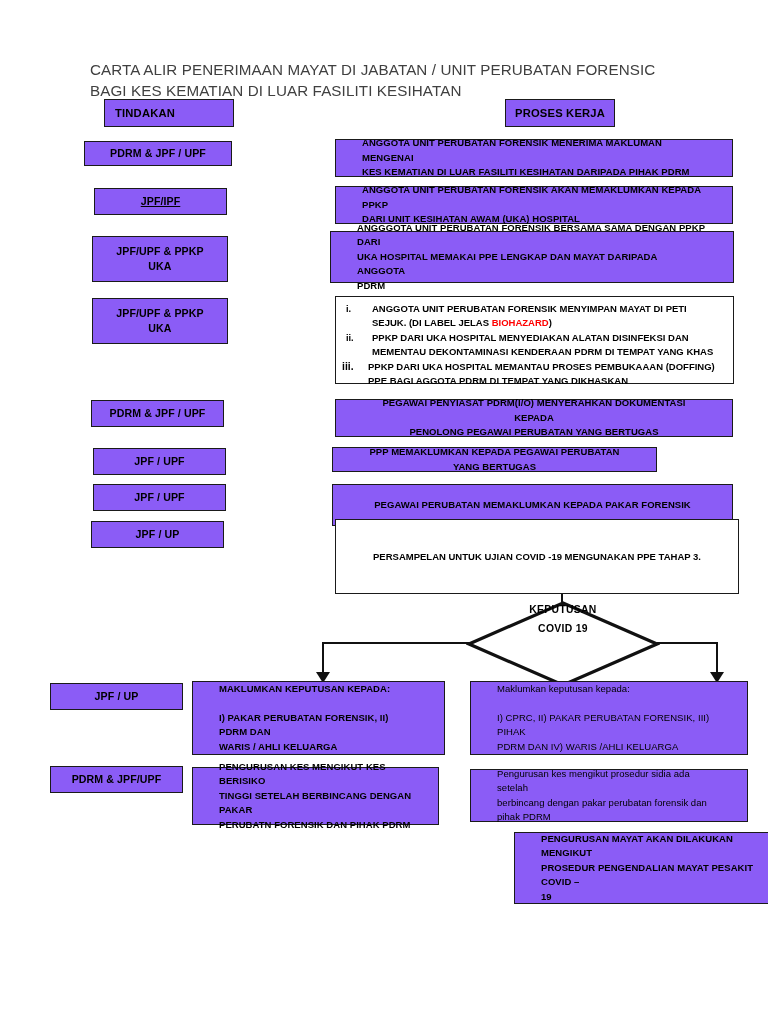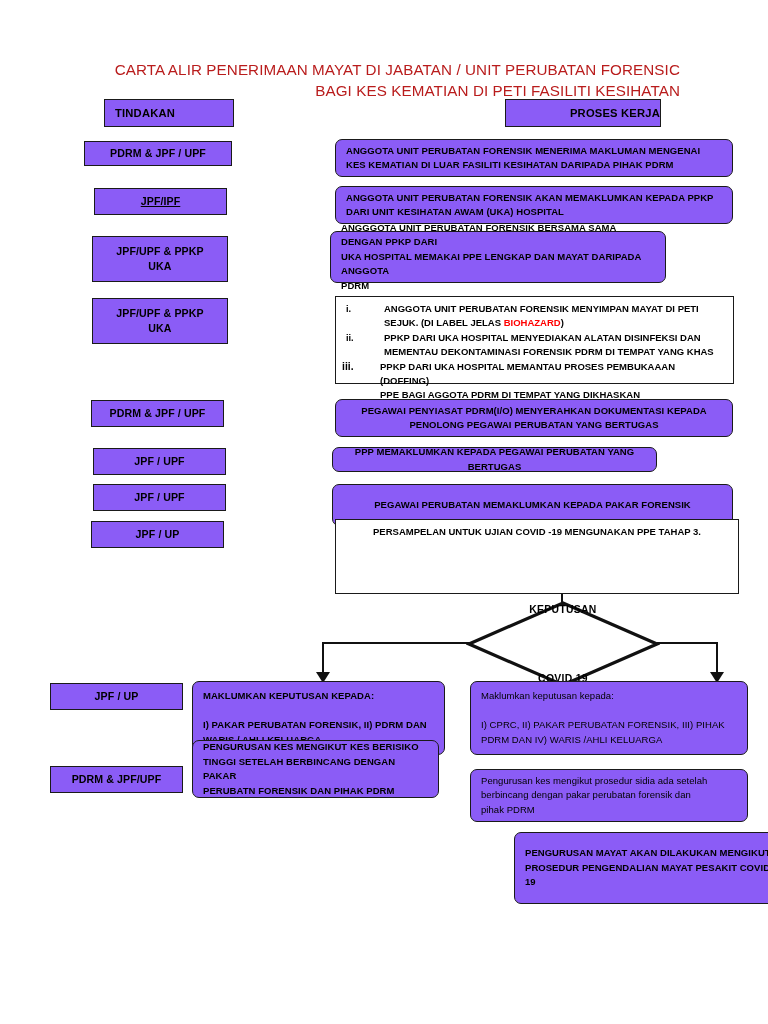--- a/index.html
+++ b/index.html
@@ -20,25 +20,25 @@
     position: absolute;
     inset: 0;
   }
 
   
   .title {
     position: absolute;
     left: 90px;
     top: 38px;
     width: 590px;
-    text-align: right;
+    text-align: left;
     font-family: "Liberation Sans", sans-serif;
     font-size: 15.2px;
     line-height: 21px;
-    color: #b91c1c;
+    color: #404040;
     letter-spacing: 0.1px;
     white-space: pre-line;
   }
   .title .l2 { display: block; }
 
   
   .box {
     position: absolute;
     box-sizing: border-box;
     border: 1.6px solid #1a1a1a;
@@ -69,22 +69,21 @@
     font-weight: bold;
     letter-spacing: 0.2px;
   }
 
   
   .pbox {
     font-size: 9.5px;
     font-weight: bold;
     line-height: 14.5px;
     letter-spacing: 0.05px;
-    padding: 4px 10px;
-    border-radius: 7px;
+    padding: 4px 26px;
   }
   .pbox.center { text-align: center; }
   .pbox.left { text-align: left; }
   .pbox.normal { font-weight: normal; }
 
   
   .listbox {
     position: absolute;
     box-sizing: border-box;
     border: 1.6px solid #1a1a1a;
@@ -98,32 +97,32 @@
     display: flex;
     align-items: flex-start;
   }
   .listrow .mk {
     flex: 0 0 26px;
     text-align: left;
     padding-left: 4px;
     font-size: 9.2px;
   }
   .listrow .mk.strong { font-weight: bold; font-size: 10.4px; padding-left: 0px; }
-  .listrow .bd { flex: 1 1 auto; white-space: pre-line; margin-left: 12px; }
+  .listrow .bd { flex: 1 1 auto; white-space: pre-line; }
   .red { color: #ff0000; }
 
   
   .samplebox {
     position: absolute;
     box-sizing: border-box;
     border: 1.6px solid #1a1a1a;
     background: #fff;
     display: flex;
     flex-direction: column;
-    justify-content: space-between;
+    justify-content: center;
     align-items: center;
     font-size: 9.5px;
     font-weight: bold;
     line-height: 15px;
     text-align: center;
     padding: 4px 8px;
   }
   .samplebox .note {
     color: #ff0000;
     margin-top: 12px;
@@ -140,21 +139,21 @@
   }
   .diamond-wrap svg { display: block; }
   .diamond-label {
     position: absolute;
     left: 0;
     top: 0;
     width: 194px;
     height: 88px;
     display: flex;
     flex-direction: column;
-    justify-content: space-between;
+    justify-content: flex-start;
     align-items: center;
     font-size: 10.4px;
     font-weight: bold;
     line-height: 19px;
     letter-spacing: 0.3px;
   }
 
   
   .hline, .vline {
     position: absolute;
@@ -170,28 +169,28 @@
     border-top: 11px solid #111111;
   }
 </style>
 </head>
 <body>
 
 <div class="page">
 
   <div class="title">
     <span>CARTA ALIR PENERIMAAN MAYAT DI JABATAN / UNIT PERUBATAN FORENSIC</span>
-    <span class="l2">BAGI KES KEMATIAN DI PETI FASILITI KESIHATAN</span>
+    <span class="l2">BAGI KES KEMATIAN DI LUAR FASILITI KESIHATAN</span>
   </div>
 
   <div class="box lbox hdr align-left" style="left:104px; top:99px; width:130px; height:28px;">
     <span class="txt">TINDAKAN</span>
   </div>
 
-  <div class="box lbox hdr" style="left:505px; top:99px; width:156px; height:28px;align-items:flex-end;">
+  <div class="box lbox hdr" style="left:505px; top:99px; width:110px; height:28px;">
     <span class="txt">PROSES KERJA</span>
   </div>
 
   <div class="box lbox" style="left:84px; top:141px; width:148px; height:25px;">
     <span class="txt">PDRM &amp; JPF / UPF</span>
   </div>
 
   <div class="box lbox" style="left:94px; top:188px; width:133px; height:27px;text-decoration:underline;">
     <span class="txt">JPF/IPF</span>
   </div>
@@ -233,36 +232,36 @@
   <div class="box pbox left" style="left:335px; top:139px; width:398px; height:38px;">
     <span class="txt">ANGGOTA UNIT PERUBATAN FORENSIK MENERIMA MAKLUMAN MENGENAI
 KES KEMATIAN DI LUAR FASILITI KESIHATAN DARIPADA PIHAK PDRM</span>
   </div>
 
   <div class="box pbox left" style="left:335px; top:186px; width:398px; height:38px;">
     <span class="txt">ANGGOTA UNIT PERUBATAN FORENSIK AKAN MEMAKLUMKAN KEPADA PPKP
 DARI UNIT KESIHATAN AWAM (UKA) HOSPITAL</span>
   </div>
 
-  <div class="box pbox left" style="left:330px; top:231px; width:336px; height:52px;">
+  <div class="box pbox left" style="left:330px; top:231px; width:404px; height:52px;">
     <span class="txt">ANGGGOTA UNIT PERUBATAN FORENSIK BERSAMA SAMA DENGAN PPKP DARI
 UKA HOSPITAL MEMAKAI PPE LENGKAP DAN MAYAT DARIPADA ANGGOTA
 PDRM</span>
   </div>
 
   <div class="listbox" style="left:335px; top:296px; width:399px; height:88px;">
     <div class="listrow">
       <span class="mk">i.</span>
       <span class="bd"><span>ANGGOTA UNIT PERUBATAN FORENSIK MENYIMPAN MAYAT DI PETI
 SEJUK. (DI LABEL JELAS </span><span class="red">BIOHAZARD</span><span>)</span></span>
     </div>
     <div class="listrow">
       <span class="mk">ii.</span>
       <span class="bd">PPKP DARI UKA HOSPITAL MENYEDIAKAN ALATAN DISINFEKSI DAN
-MEMENTAU DEKONTAMINASI FORENSIK PDRM DI TEMPAT  YANG KHAS</span>
+MEMENTAU DEKONTAMINASI KENDERAAN PDRM DI TEMPAT  YANG KHAS</span>
     </div>
     <div class="listrow">
       <span class="mk strong">iii.</span>
       <span class="bd">PPKP DARI UKA HOSPITAL MEMANTAU PROSES PEMBUKAAAN (DOFFING)
 PPE BAGI AGGOTA PDRM DI TEMPAT YANG DIKHASKAN</span>
     </div>
   </div>
 
   <div class="box pbox center" style="left:335px; top:399px; width:398px; height:38px;">
     <span class="txt">PEGAWAI PENYIASAT PDRM(I/O) MENYERAHKAN DOKUMENTASI KEPADA
@@ -301,21 +300,21 @@
   <div class="vline" style="left:716px; top:642px; height:38px;"></div>
   <div class="arrowhead" style="left:710px; top:672px;"></div>
 
   <div class="box pbox left" style="left:192px; top:681px; width:253px; height:74px;">
     <span class="txt">MAKLUMKAN KEPUTUSAN KEPADA:
 
 I) PAKAR PERUBATAN FORENSIK, II) PDRM DAN
 WARIS / AHLI KELUARGA</span>
   </div>
 
-  <div class="box pbox left" style="left:192px; top:740px; width:247px; height:58px;">
+  <div class="box pbox left" style="left:192px; top:767px; width:247px; height:58px;">
     <span class="txt">PENGURUSAN KES MENGIKUT KES BERISIKO
 TINGGI SETELAH BERBINCANG DENGAN PAKAR
 PERUBATN FORENSIK DAN PIHAK PDRM</span>
   </div>
 
   <div class="box pbox left normal" style="left:470px; top:681px; width:278px; height:74px;">
     <span class="txt">Maklumkan keputusan kepada:
 
 I) CPRC, II) PAKAR PERUBATAN FORENSIK, III) PIHAK
 PDRM DAN IV) WARIS /AHLI KELUARGA</span>

